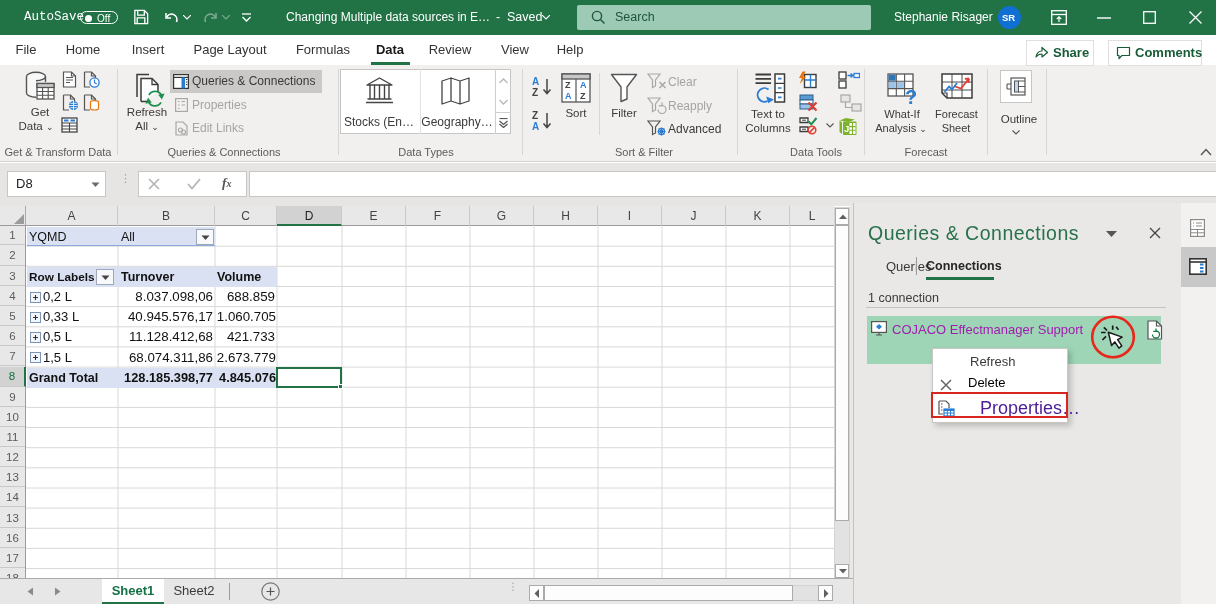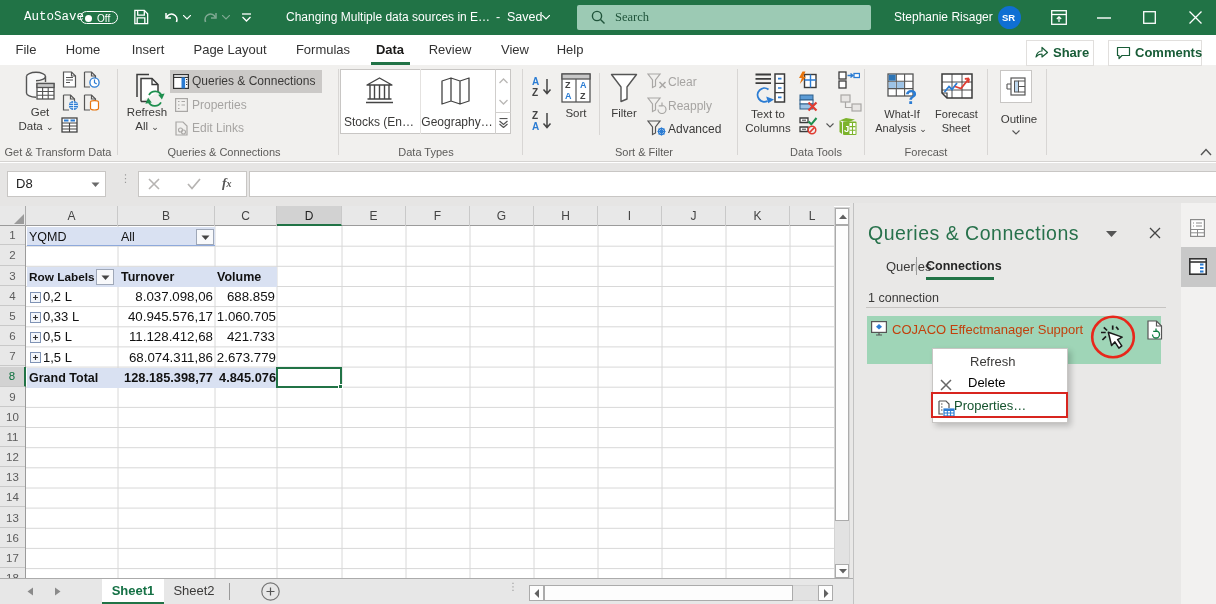--- a/index.html
+++ b/index.html
@@ -4,21 +4,21 @@
 <style>
   * { margin:0; padding:0; box-sizing:border-box; }
   html,body { width:1216px; height:604px; overflow:hidden; }
   body { font-family:"Liberation Sans", sans-serif; position:relative; background:#fff; }
   .abs { position:absolute; }
   
   #titlebar { position:absolute; left:0; top:0; width:1216px; height:35px; background:#217346; color:#fff; }
   .tb-txt { position:absolute; font-size:12px; color:#fff; }
   #searchbox { position:absolute; left:577px; top:5px; width:294px; height:25px; background:#9CCAB4; border-radius:2px; }
   #searchbox .mag { position:absolute; left:14px; top:5px; }
-  #searchbox .stxt { position:absolute; left:38px; top:5px; font-size:12.5px; color:#20543B;font-family:Liberation Serif, serif; }
+  #searchbox .stxt { position:absolute; left:38px; top:5px; font-size:12.5px; color:#20543B; }
   
   #menubar { position:absolute; left:0; top:35px; width:1216px; height:30px; background:#fff; }
   .mtab { position:absolute; top:0; height:30px; line-height:29px; font-size:13px; color:#333; text-align:center; }
   
   #ribbon { position:absolute; left:0; top:65px; width:1216px; height:97px; background:#F1F0EE; border-bottom:1px solid #D5D3D1; }
   .gsep { position:absolute; top:4px; height:86px; width:1px; background:#D8D6D4; }
   .glabel { position:absolute; top:81px; width:200px; text-align:center; font-size:11px; color:#5C5B59; }
   .ric { position:absolute; }
   .rtxt { position:absolute; font-size:11.5px; color:#3B3A39; text-align:center; }
   .rgrey { color:#A6A4A2; }
@@ -529,21 +529,21 @@
   <div class="abs" style="left:72px; top:74px; width:68px; height:3px; background:#217346;"></div>
   <div class="abs" style="left:14px; top:88px; font-size:12.5px; color:#3B3A39;">1 connection</div>
   <div class="abs" style="left:12px; top:104px; width:300px; height:1px; background:#C6C4C2;"></div>
 
   <div class="abs" style="left:13px; top:113px; width:294px; height:48px; background:#9FD5B7;"></div>
   <svg class="abs" style="left:17px; top:118px;" width="16" height="15" viewBox="0 0 16 15">
     <rect x="0.6" y="0.6" width="14.8" height="10.8" fill="#fff" stroke="#555" stroke-width="1.2"></rect>
     <path d="M5 14 H11 M8 11.5 V14" stroke="#555" stroke-width="1.2"></path>
     <path d="M8 3 L11 5.8 L8 8.6 L5 5.8 Z" fill="#2B7CD3"></path>
   </svg>
-  <div class="abs" style="left:38px; top:119px; font-size:13px; color:#c2410c;">COJACO Effectmanager Support</div>
+  <div class="abs" style="left:38px; top:119px; font-size:13px; color:#a21caf;">COJACO Effectmanager Support</div>
 
   <svg class="abs" style="left:232px; top:108px;" width="58" height="56" viewBox="0 0 58 56">
     <ellipse cx="27" cy="26" rx="20.8" ry="20.2" fill="none" stroke="#E8271B" stroke-width="2.6"></ellipse>
     <path d="M26.7 14.5 V18.8 M17.8 16.3 L21.1 19.5 M15 21.5 H19.7 M16.4 29 L20 25.4 M30.1 15.8 L32.5 18.8" stroke="#1a1a1a" stroke-width="1.7"></path>
     <path d="M22.3 21.3 L25.6 34.6 L28.8 30.9 L32.9 37.2 L35.8 34.9 L31.6 28.7 L36.2 26.1 Z" fill="#fff" stroke="#1a1a1a" stroke-width="1.5" stroke-linejoin="round"></path>
   </svg>
   <svg class="abs" style="left:293px; top:117px;" width="16" height="20" viewBox="0 0 16 20">
     <path d="M1 1 H9.5 L14.5 6 V19 H1 Z" fill="#fff" stroke="#555" stroke-width="1.2"></path>
     <path d="M9.5 1 V6 H14.5" fill="none" stroke="#555" stroke-width="1.2"></path>
     <path d="M5.5 14.5 A3.5 3.5 0 1 0 9 11 M9 8.5 V11.3 H6.2" fill="none" stroke="#107C41" stroke-width="1.3"></path>
@@ -555,21 +555,21 @@
       <path d="M1 1 L11 11 M11 1 L1 11" stroke="#666" stroke-width="1.5"></path>
     </svg>
   <div class="abs" style="left:114px; top:172px; font-size:13px; color:#000000;">Delete</div>
   <svg class="abs" style="left:84px; top:197px;" width="17" height="17" viewBox="0 0 17 17">
     <path d="M1 1 H8 L11 4 V8 M1 1 V14 H5" fill="none" stroke="#555" stroke-width="1.2"></path>
     <path d="M3 4 H4.5 M3 7 H4.5 M3 10 H4.5" stroke="#555" stroke-width="1.2"></path>
     <rect x="6" y="9" width="10" height="7" fill="#fff" stroke="#2B7CD3" stroke-width="1.2"></rect>
     <rect x="6" y="9" width="10" height="2" fill="#2B7CD3"></rect>
     <path d="M6 13 H16 M9.3 11 V16 M12.6 11 V16" stroke="#2B7CD3" stroke-width="1"></path>
   </svg>
-  <div class="abs" style="left:100px; top:195px; font-size:13px; color:#14532d;">Properties…</div>
+  <div class="abs" style="left:126px; top:195px; font-size:18px; color:#4c1d95;">Properties…</div>
   <div class="abs" style="left:77px; top:189px; width:137px; height:26px; border:2px solid #D8251F;"></div>
 </div>
 <div id="sidestrip">
   <svg class="abs" style="left:9px; top:16px;" width="15" height="18" viewBox="0 0 15 18">
     <rect x="0.6" y="0.6" width="13.8" height="16.8" fill="#fff" stroke="#8a8a8a" stroke-width="1.2"></rect>
     <path d="M3 4 H4 M6 4 H12 M3 7 H4 M6 7 H12" stroke="#8a8a8a" stroke-width="1.2"></path>
     <path d="M0.6 10.5 H14.4 M0.6 13.8 H14.4 M7.5 10.5 V17.4" stroke="#8a8a8a" stroke-width="1"></path>
   </svg>
   <div class="abs" style="left:0px; top:44px; width:35px; height:40px; background:#C8C8C8;"></div>
   <svg class="abs" style="left:8px; top:55px;" width="18" height="17" viewBox="0 0 18 17">

